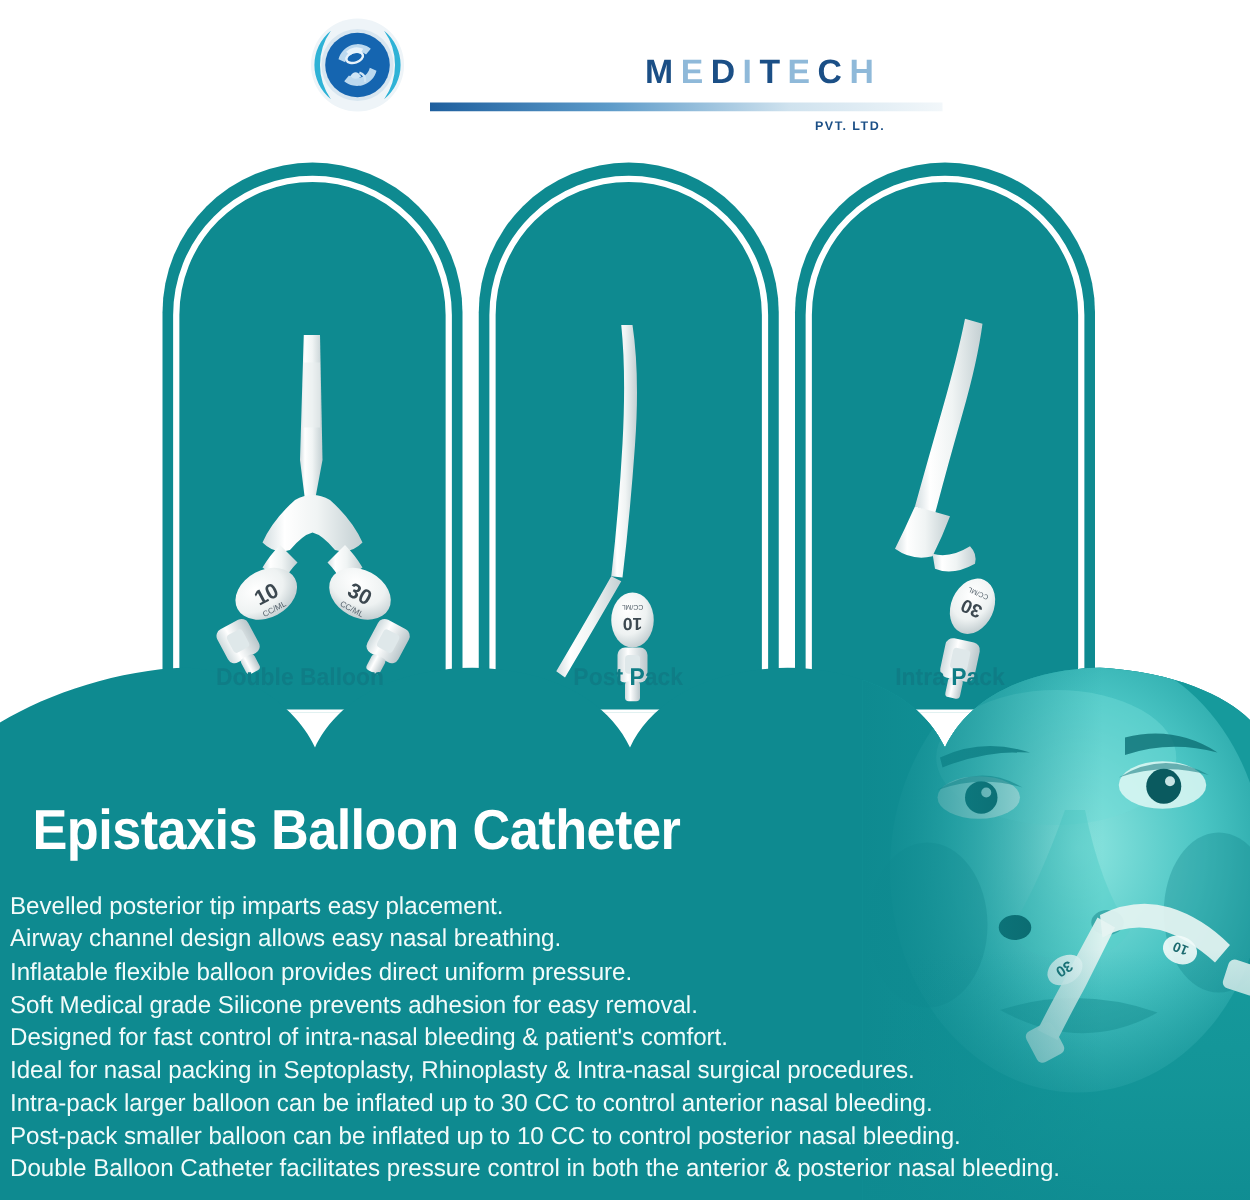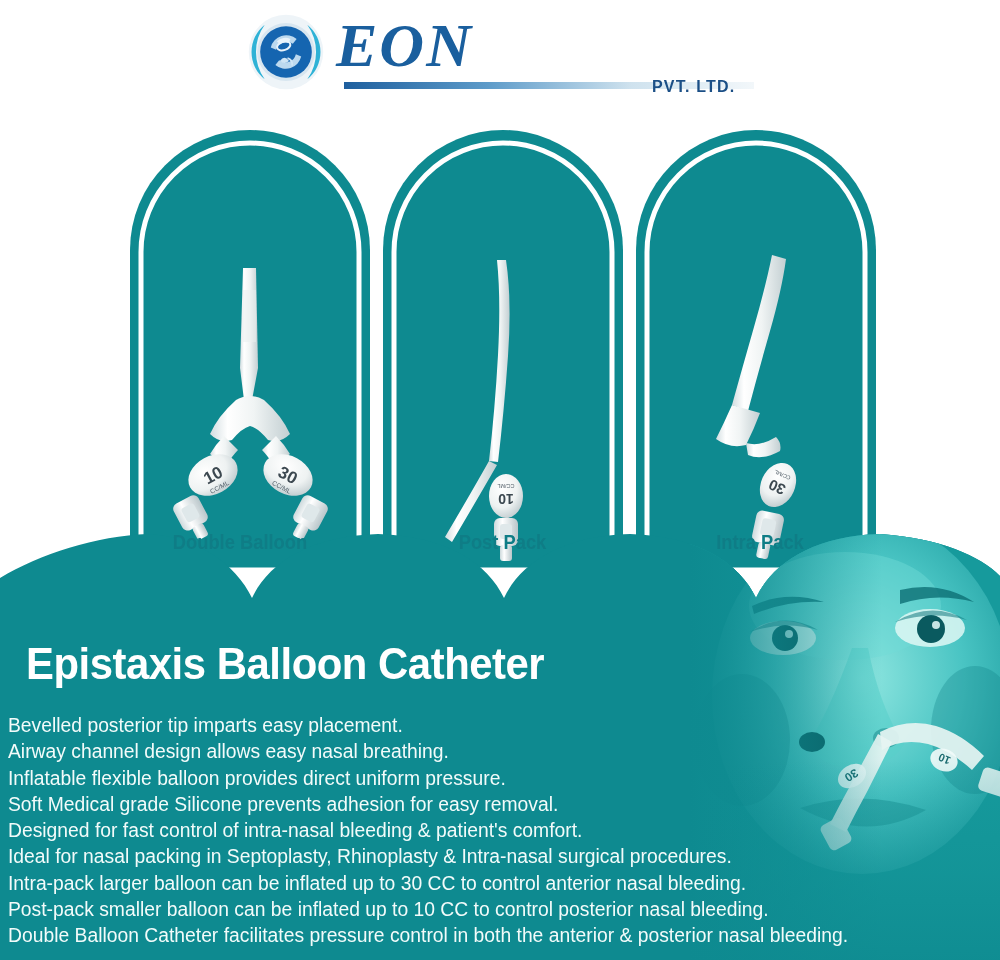--- a/index.html
+++ b/index.html
@@ -34,23 +34,23 @@
     font-family:"Liberation Sans", sans-serif;
     font-size:27px;font-weight:bold;letter-spacing:6px;
     white-space:nowrap;color:#1b4f86;
   }
   .meditech .lt{color:#8fb9d9;}
   .under-bar{
     position:absolute;left:96px;top:76px;width:410px;height:7px;
     background:linear-gradient(to right,#1e5f9e 0%,#5d9bc9 35%,#cfe2ee 70%,#f2f7fa 100%);
   }
   .pvtltd{
-    position:absolute;left:404px;top:72px;
-    font-family:"Liberation Sans", sans-serif;
-    font-size:16px;font-weight:bold;color:#1b4f86;letter-spacing:1.2px;
+    position:absolute;left:404px;top:90px;
+    font-family:"Liberation Sans", sans-serif;
+    font-size:10px;font-weight:bold;color:#1b4f86;letter-spacing:1.2px;
     white-space:nowrap;
   }
 
   
   .panels{position:absolute;left:0;top:100px;width:1000px;height:470px;z-index:10;}
 
   
   .bottom{position:absolute;left:0;top:520px;width:1000px;height:440px;z-index:20;}
 
   .title{
@@ -95,25 +95,23 @@
         <circle cx="50" cy="50" r="38" fill="#d8e6f0"></circle>
         <circle cx="50" cy="50" r="34" fill="#1565b0"></circle>
         <path d="M30 44 a21 21 0 0 1 34 -11 l-5 6 a14 14 0 0 0 -22 8 z" fill="#bcd9ef"></path>
         <path d="M70 56 a21 21 0 0 1 -34 11 l5 -6 a14 14 0 0 0 22 -8 z" fill="#bcd9ef"></path>
         <path d="M38 36 a15 15 0 0 1 18 -3 l-3 5 a10 10 0 0 0 -11 2 z" fill="#e8f3fb"></path>
         <ellipse cx="47" cy="42" rx="9" ry="5.5" fill="none" stroke="#e8f3fb" stroke-width="2.6" transform="rotate(-18 47 42)"></ellipse>
         <path d="M42 62 q6 -9 12 0 q-6 5 -12 0 z" fill="#cfe5f5"></path>
         <path d="M52 58 q7 2 6 10" fill="none" stroke="#cfe5f5" stroke-width="2.4"></path>
       </svg>
 
-      <div class="eon-text">
-        <span>EON</span>
-      </div>
-
-
+
+
+      <div class="meditech">M<span class="lt">E</span>D<span class="lt">I</span>T<span class="lt">E</span>C<span class="lt">H</span></div>
 
       <div class="under-bar"></div>
 
       <div class="pvtltd">PVT. LTD.</div>
     </div>
   </div>
 
   <svg class="panels" viewBox="0 0 1000 470" preserveAspectRatio="none">
     <defs>
       <clipPath id="archA">

